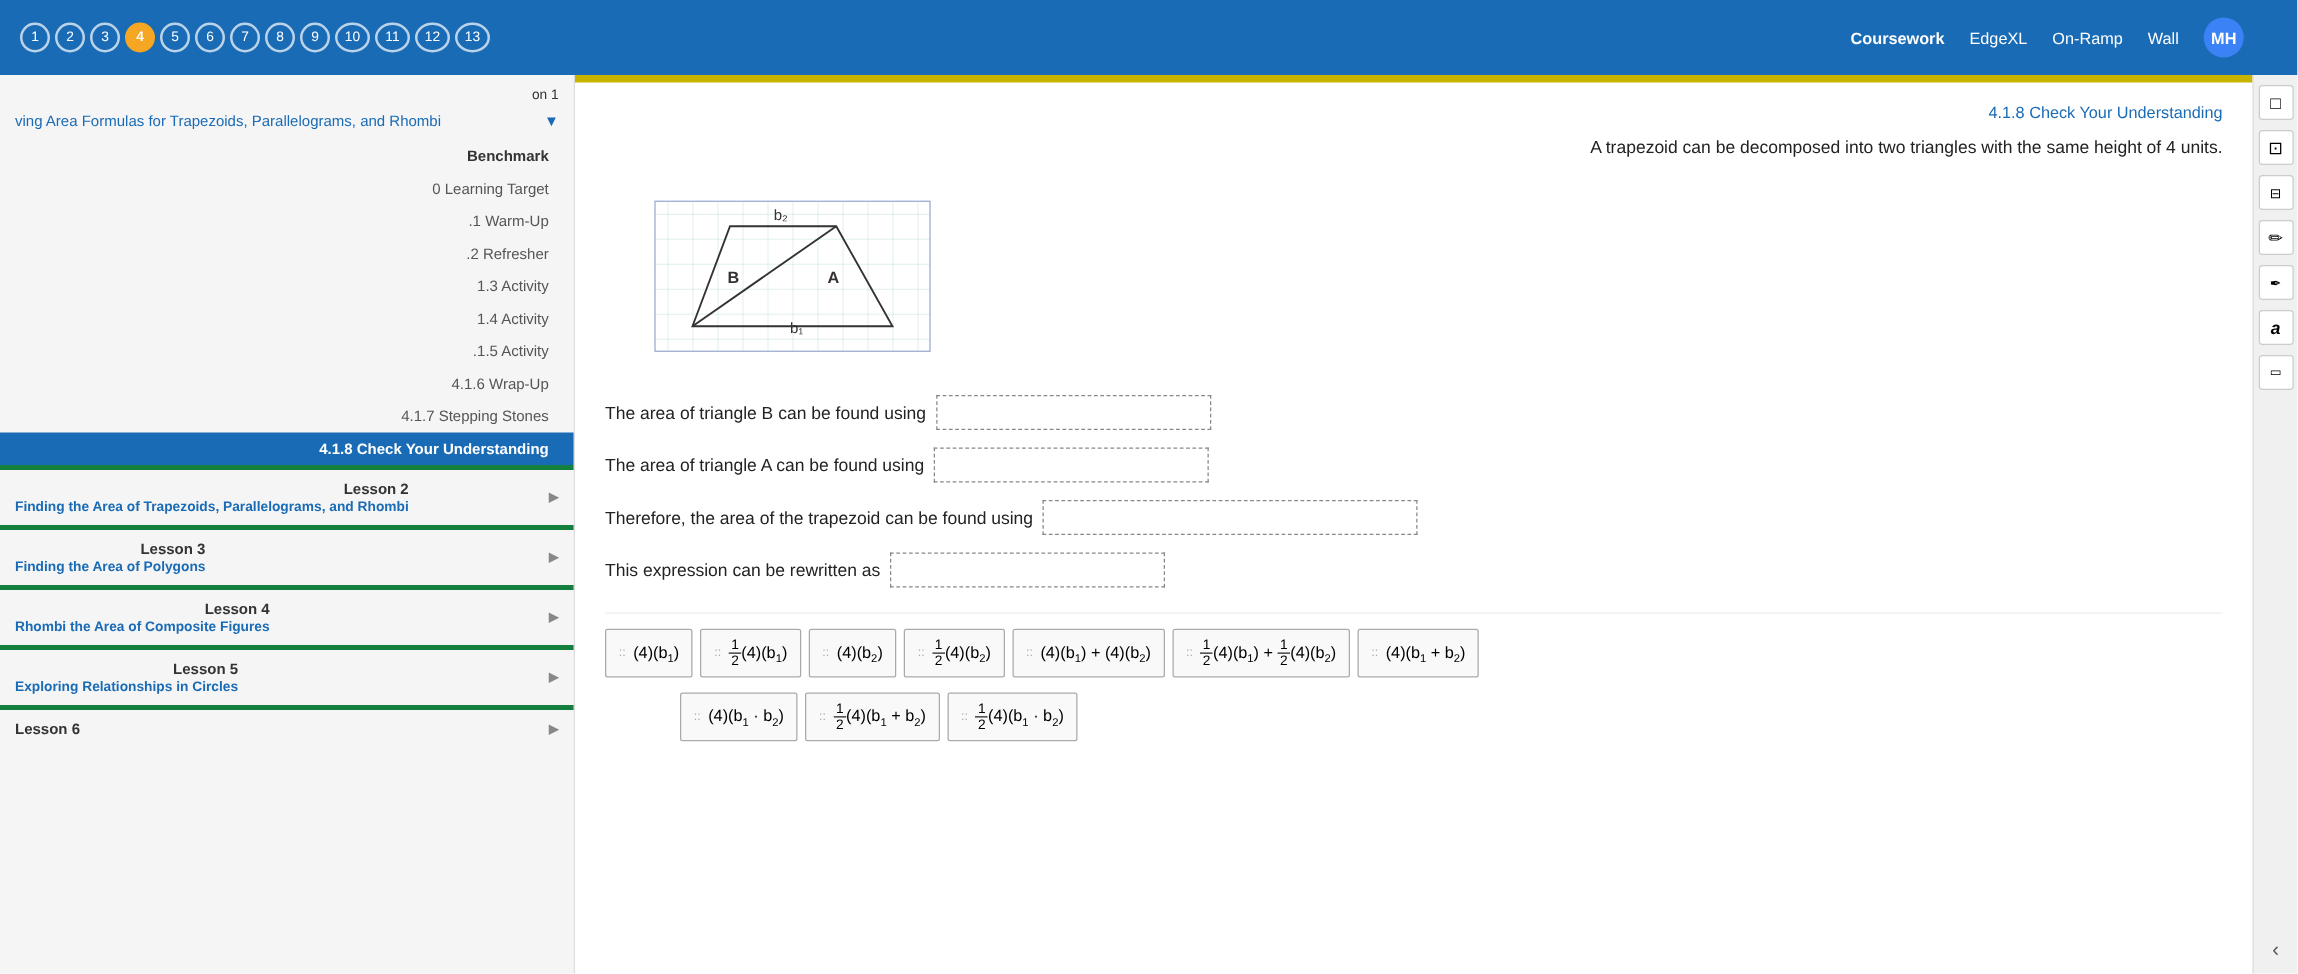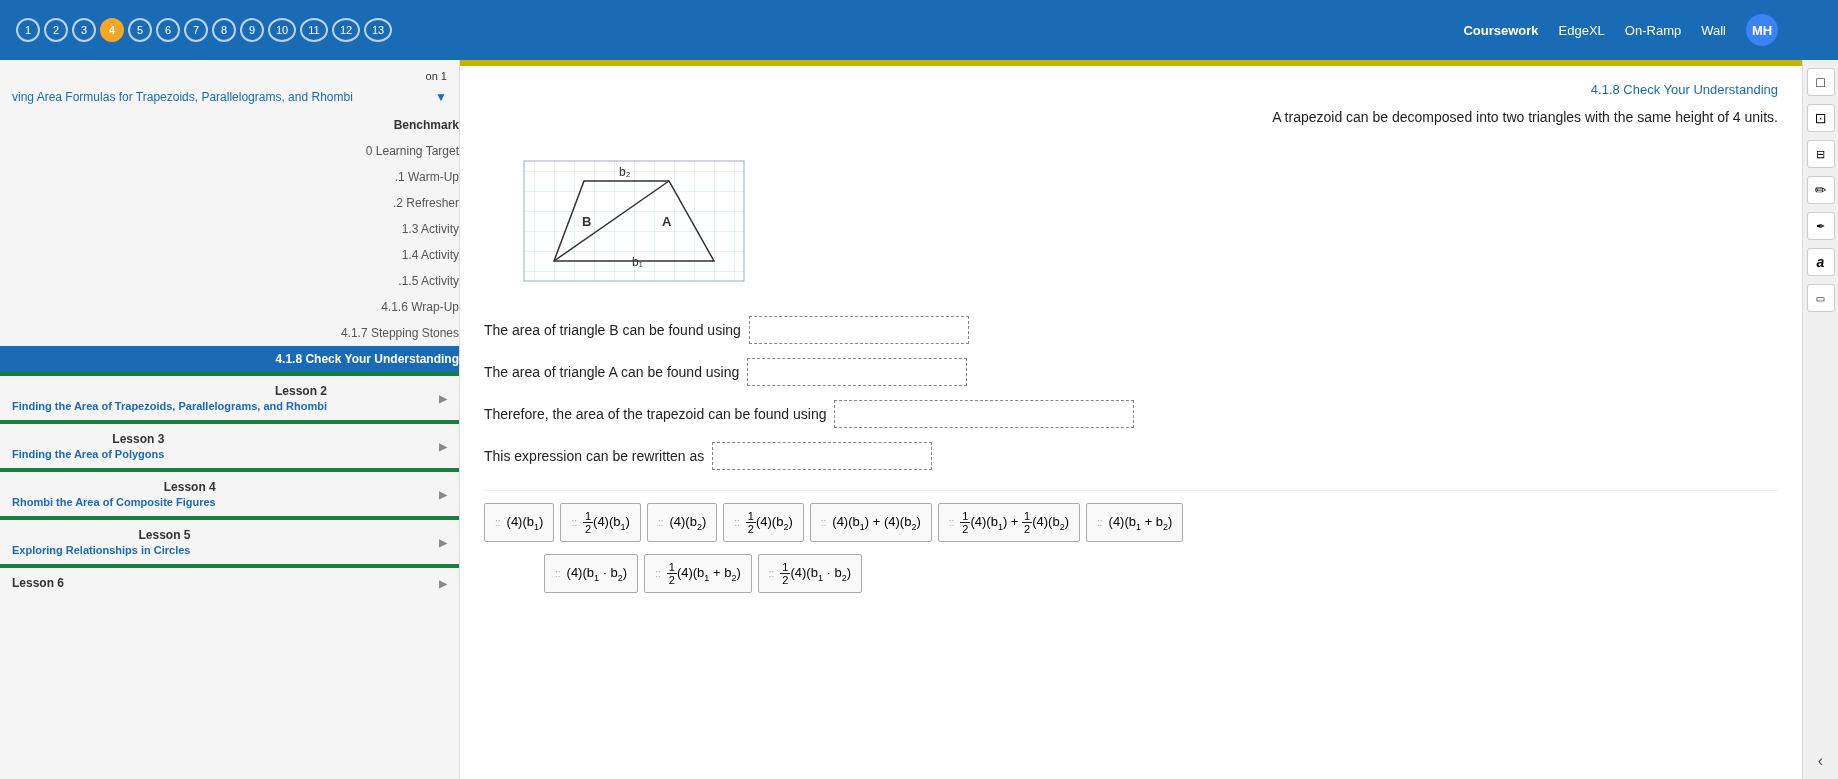--- a/index.html
+++ b/index.html
@@ -30,21 +30,21 @@
       cursor: pointer;
     }
     .step-circle.active {
       background: #f5a623;
       border-color: #f5a623;
       color: #fff;
       font-weight: bold;
     }
     .nav-links {
       position: absolute;
-      right: 60px;
+      right: 43px;
       display: flex;
       gap: 20px;
       align-items: center;
     }
     .nav-link {
       color: #fff;
       font-size: 13px;
       cursor: pointer;
       text-decoration: none;
     }
@@ -84,21 +84,21 @@
     .sidebar-lesson-title {
       display: flex;
       align-items: center;
       justify-content: space-between;
       padding: 4px 12px 8px 12px;
       font-size: 12px;
       color: #1a6bb5;
       cursor: pointer;
     }
     .sidebar-section {
-      padding: 6px 0;
+      padding: 6px 20px;
       font-size: 12px;
       color: #555;
       cursor: pointer;
     }
     .sidebar-section.active {
       background: #1a6bb5;
       color: #fff;
       font-weight: bold;
     }
     .sidebar-section.bold { font-weight: bold; color: #333; }

